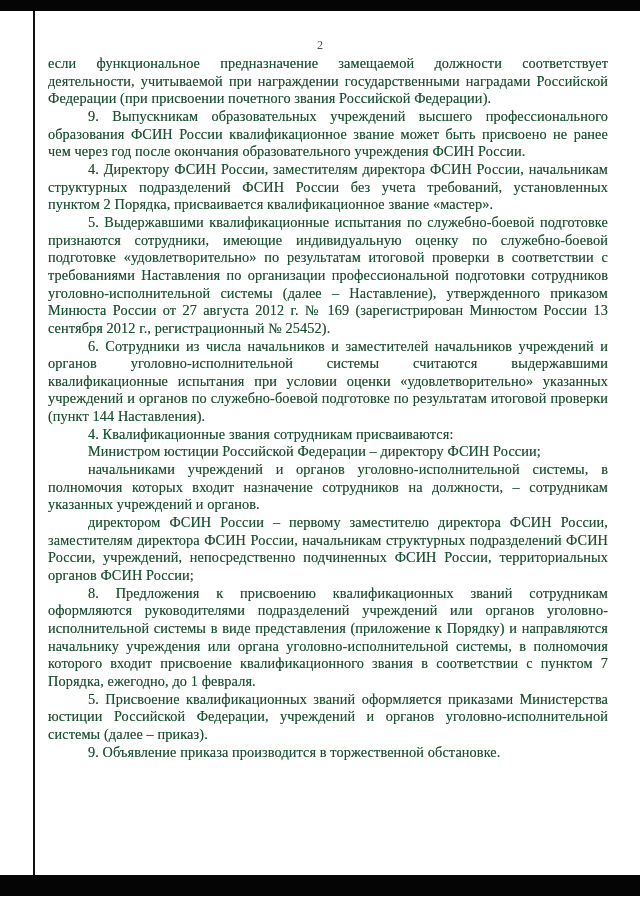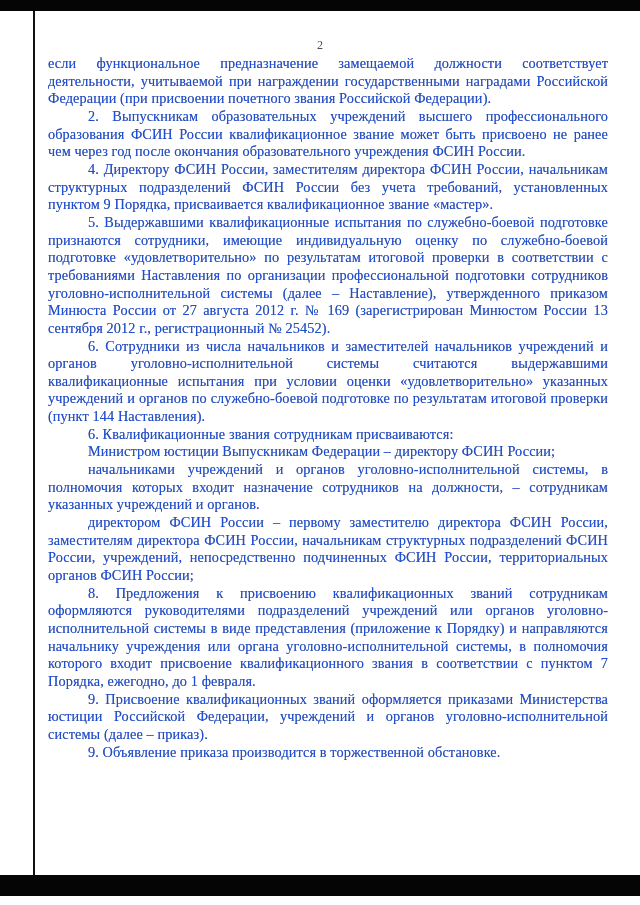--- a/index.html
+++ b/index.html
@@ -50,21 +50,21 @@
     color: #4a4a4a;
   }
   .content {
     position: absolute;
     top: 55px;
     left: 48px;
     width: 560px;
     text-align: justify;
     font-size: 14.3px;
     line-height: 17.65px;
-    color: #1d4ed8;
+    color: #14532d;
     letter-spacing: 0.1px;
     text-shadow: 0 0 0.4px rgba(20,20,20,0.45);
   }
   .para {
     margin: 0;
     padding: 0;
     text-indent: 40px;
   }
   .para.no-indent {
     text-indent: 0;
@@ -76,26 +76,26 @@
 <div class="sheet">
 
   <div class="scan-bar-top"></div>
   <div class="scan-line-left"></div>
   <div class="scan-bar-bottom"></div>
 
   <div class="page-number">2</div>
 
   <div class="content">
     <p class="para no-indent">если функциональное предназначение замещаемой должности соответствует деятельности, учитываемой при награждении государственными наградами Российской Федерации (при присвоении почетного звания Российской Федерации).</p>
-    <p class="para">2. Выпускникам образовательных учреждений высшего профессионального образования ФСИН России квалификационное звание может быть присвоено не ранее чем через год после окончания образовательного учреждения ФСИН России.</p>
-    <p class="para">4. Директору ФСИН России, заместителям директора ФСИН России, начальникам структурных подразделений ФСИН России без учета требований, установленных пунктом 9 Порядка, присваивается квалификационное звание «мастер».</p>
+    <p class="para">9. Выпускникам образовательных учреждений высшего профессионального образования ФСИН России квалификационное звание может быть присвоено не ранее чем через год после окончания образовательного учреждения ФСИН России.</p>
+    <p class="para">4. Директору ФСИН России, заместителям директора ФСИН России, начальникам структурных подразделений ФСИН России без учета требований, установленных пунктом 2 Порядка, присваивается квалификационное звание «мастер».</p>
     <p class="para">5. Выдержавшими квалификационные испытания по служебно-боевой подготовке признаются сотрудники, имеющие индивидуальную оценку по служебно-боевой подготовке «удовлетворительно» по результатам итоговой проверки в соответствии с требованиями Наставления по организации профессиональной подготовки сотрудников уголовно-исполнительной системы (далее – Наставление), утвержденного приказом Минюста России от 27 августа 2012 г. № 169 (зарегистрирован Минюстом России 13 сентября 2012 г., регистрационный № 25452).</p>
     <p class="para">6. Сотрудники из числа начальников и заместителей начальников учреждений и органов уголовно-исполнительной системы считаются выдержавшими квалификационные испытания при условии оценки «удовлетворительно» указанных учреждений и органов по служебно-боевой подготовке по результатам итоговой проверки (пункт 144 Наставления).</p>
-    <p class="para">6. Квалификационные звания сотрудникам присваиваются:</p>
-    <p class="para">Министром юстиции Выпускникам Федерации – директору ФСИН России;</p>
+    <p class="para">4. Квалификационные звания сотрудникам присваиваются:</p>
+    <p class="para">Министром юстиции Российской Федерации – директору ФСИН России;</p>
     <p class="para">начальниками учреждений и органов уголовно-исполнительной системы, в полномочия которых входит назначение сотрудников на должности, – сотрудникам указанных учреждений и органов.</p>
     <p class="para">директором ФСИН России – первому заместителю директора ФСИН России, заместителям директора ФСИН России, начальникам структурных подразделений ФСИН России, учреждений, непосредственно подчиненных ФСИН России, территориальных органов ФСИН России;</p>
     <p class="para">8. Предложения к присвоению квалификационных званий сотрудникам оформляются руководителями подразделений учреждений или органов уголовно-исполнительной системы в виде представления (приложение к Порядку) и направляются начальнику учреждения или органа уголовно-исполнительной системы, в полномочия которого входит присвоение квалификационного звания в соответствии с пунктом 7 Порядка, ежегодно, до 1 февраля.</p>
-    <p class="para">9. Присвоение квалификационных званий оформляется приказами Министерства юстиции Российской Федерации, учреждений и органов уголовно-исполнительной системы (далее – приказ).</p>
+    <p class="para">5. Присвоение квалификационных званий оформляется приказами Министерства юстиции Российской Федерации, учреждений и органов уголовно-исполнительной системы (далее – приказ).</p>
     <p class="para">9. Объявление приказа производится в торжественной обстановке.</p>
   </div>
 
 </div>
 
 </body></html>

